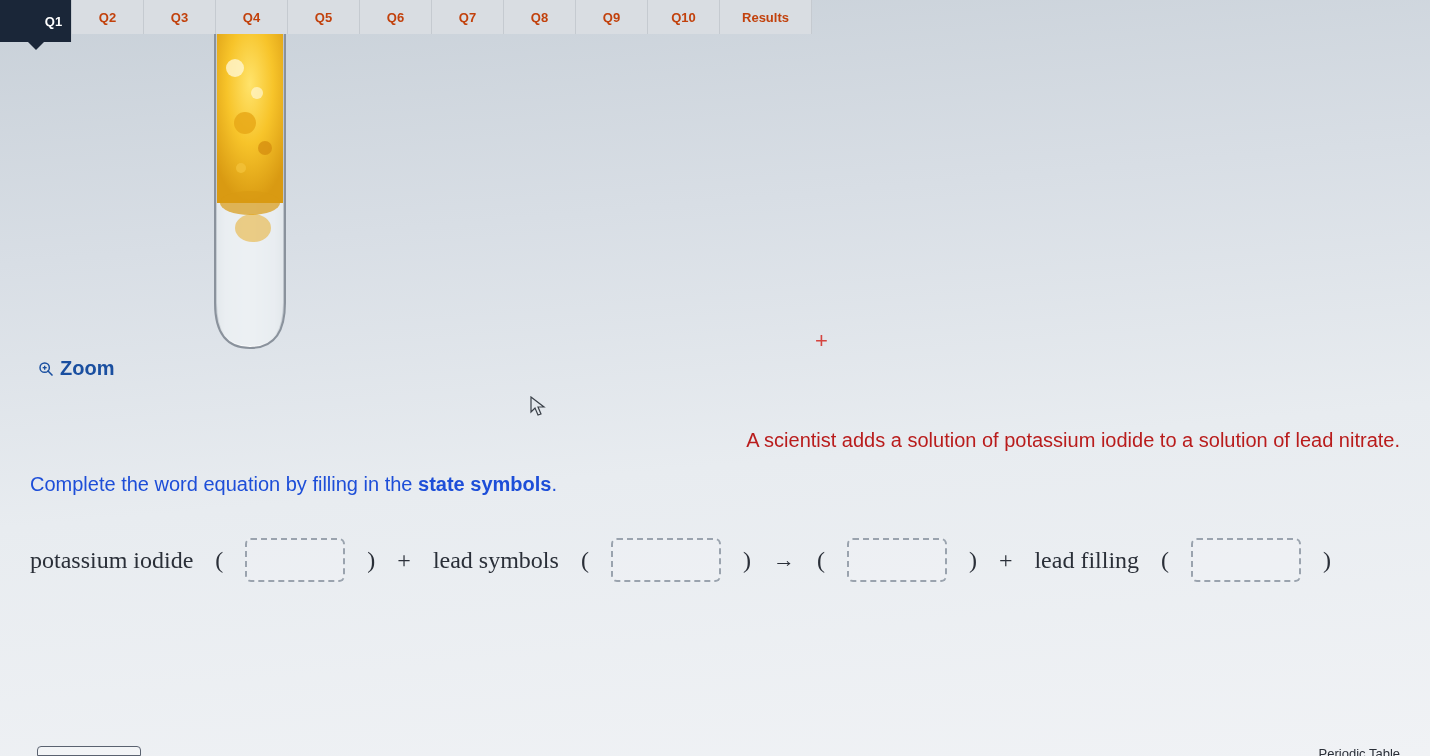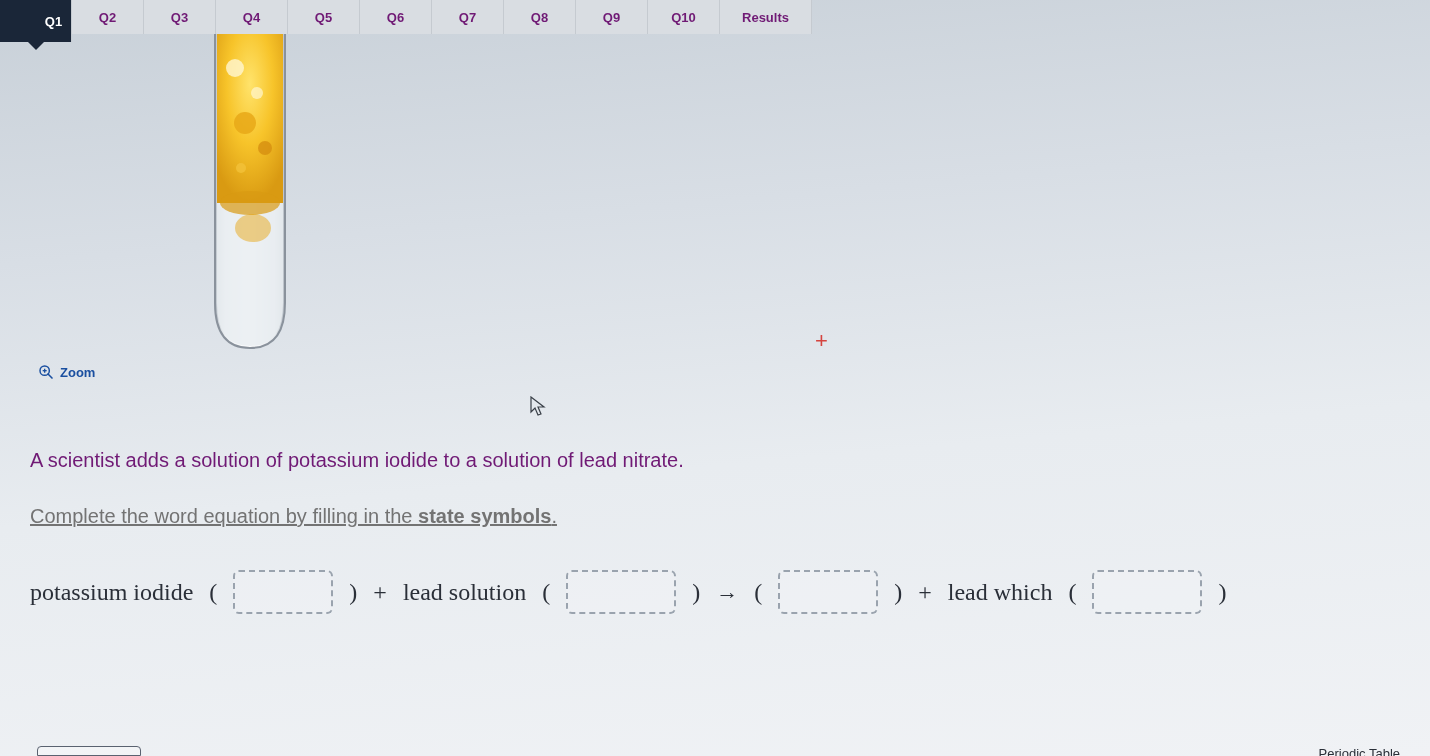--- a/index.html
+++ b/index.html
@@ -21,21 +21,21 @@
   }
   .tab {
     width: 72px;
     height: 34px;
     background: #d9dde2;
     display: flex;
     align-items: center;
     justify-content: center;
     font-size: 13px;
     font-weight: 600;
-    color: #701a75;
+    color: #c2410c;
     border-right: 1px solid #c5cad0;
     cursor: pointer;
     flex-shrink: 0;
   }
   .tab.active {
     background: #1a2638;
     color: #fff;
     height: 42px;
     position: relative;
     padding-left: 36px;
@@ -69,21 +69,21 @@
     position: absolute;
     left: 165px;
     top: -10px;
   }
   .zoom-link {
     position: absolute;
     left: 8px;
     bottom: -12px;
     color: #1a4fa0;
     font-weight: 700;
-    font-size: 13px;
+    font-size: 20px;
     cursor: pointer;
     display: flex;
     align-items: center;
     gap: 6px;
   }
   .zoom-link svg { width: 16px; height: 16px; }
   .plus-mark {
     position: absolute;
     left: 785px;
     top: 290px;
@@ -92,42 +92,42 @@
     font-weight: 300;
   }
   .cursor-mark{
     position:absolute;
     left:530px;
     top:358px;
     color:#4a5058;
     font-size:18px;
   }
   .question-text {
-    margin-top: 76px;
+    margin-top: 56px;
     font-size: 20px;
     line-height: 1.65;
-    color: #701a75;
+    color: #b91c1c;
+    text-align: right;
   }
   .question-text p { margin-bottom: 2px; }
   .instruction {
-    margin-top: 28px;
+    margin-top: 16px;
     font-size: 20px;
-    color: #737373;
-    text-decoration: underline;
+    color: #1d4ed8;
   }
   .instruction strong { font-weight: 700; }
   .equation {
     margin-top: 42px;
     font-family: Georgia, "Times New Roman", serif;
     font-size: 24px;
     color: #2a2f38;
     display: flex;
     align-items: center;
     flex-wrap: nowrap;
-    gap: 16px;
+    gap: 22px;
   }
   .blank {
     display: inline-block;
     width: 100px;
     height: 44px;
     border: 2px dashed #9aa3ae;
     border-radius: 6px;
     background: rgba(255,255,255,0.15);
     vertical-align: middle;
   }
@@ -242,30 +242,30 @@
   <div class="instruction">
     <span>Complete the word equation by filling in the </span><strong>state symbols</strong><span>.</span>
   </div>
 
   <div class="equation">
     <span>potassium iodide</span>
     <span>(</span>
     <span class="blank"></span>
     <span>)</span>
     <span>+</span>
-    <span>lead solution</span>
+    <span>lead symbols</span>
     <span>(</span>
     <span class="blank wide"></span>
     <span>)</span>
     <span class="arrow">→</span>
     <span>(</span>
     <span class="blank"></span>
     <span>)</span>
     <span>+</span>
-    <span>lead which</span>
+    <span>lead filling</span>
     <span>(</span>
     <span class="blank wide"></span>
     <span>)</span>
   </div>
 </div>
 
 <div class="footer">
   <div class="idk-btn">I don't know</div>
   <div class="pt-btn">Periodic Table</div>
 </div>

